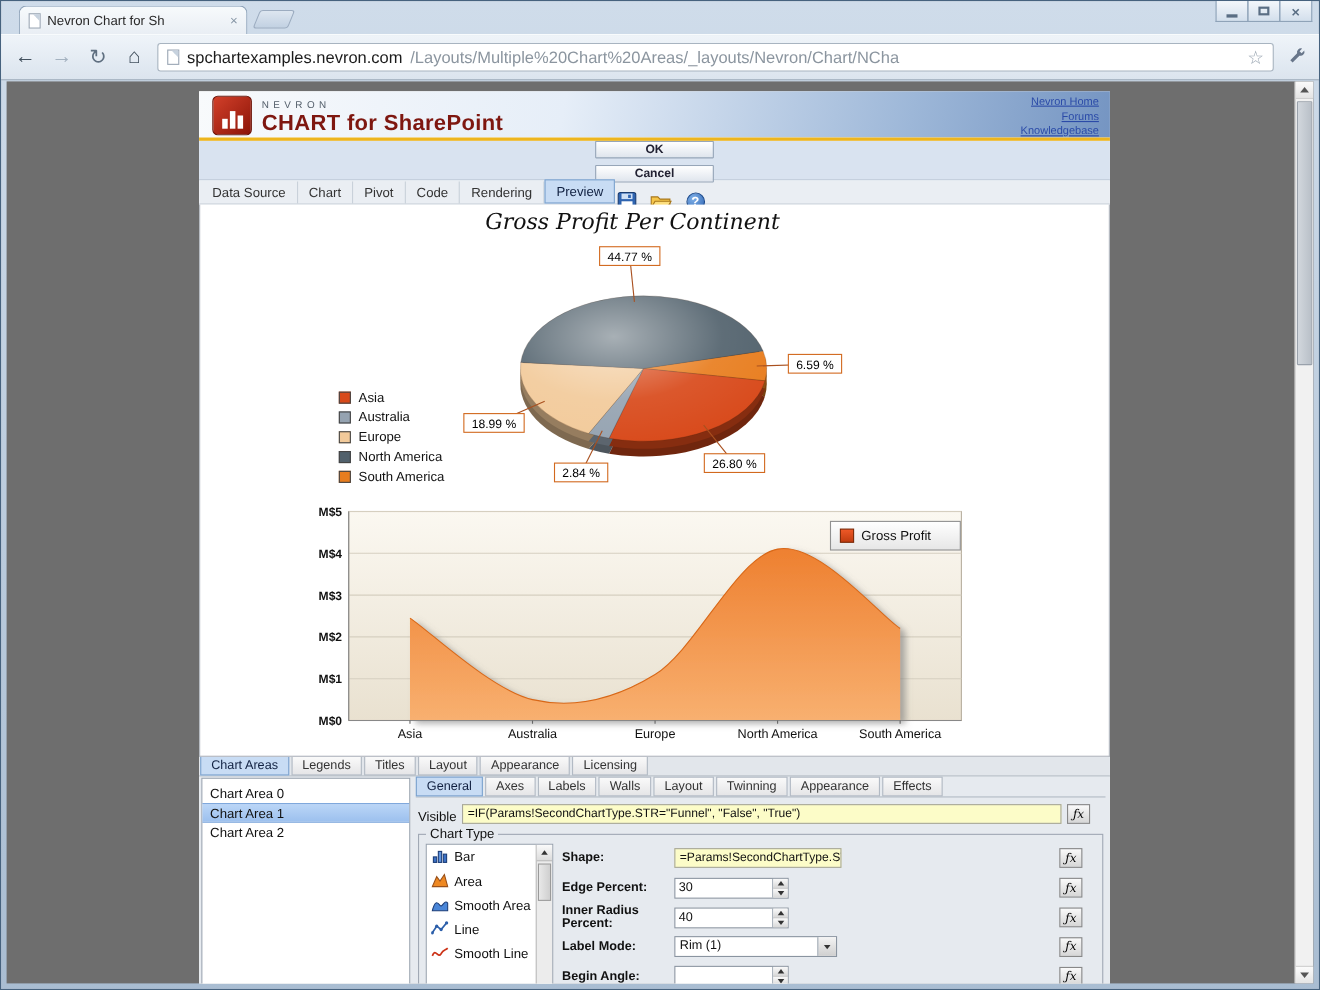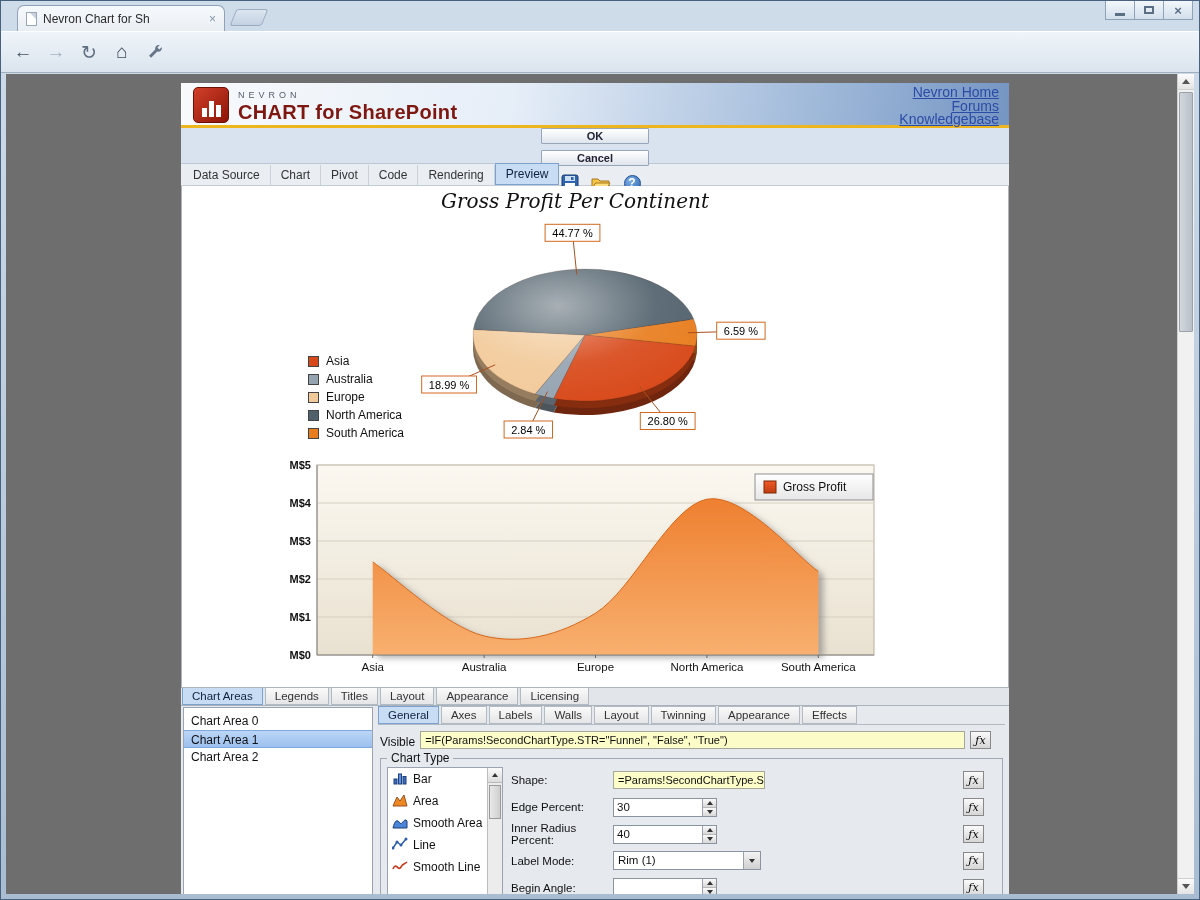--- a/index.html
+++ b/index.html
@@ -53,21 +53,21 @@
   .page{position:absolute;left:175px;top:9px;width:828px;height:840px;background:#fff;}
 
   .nv-header{height:45px;position:relative;border-bottom:3px solid #EDB51E;
     background:linear-gradient(100deg,#f8fafc 0%,#e6eef8 40%,#9db7d8 78%,#7595c2 100%);}
   .logo-row{position:absolute;left:12px;top:4px;display:flex;gap:9px;}
   .logo-mark{width:36px;height:36px;border-radius:5px;border:1px solid #6a1005;
     background:linear-gradient(135deg,#d2402a,#8c1408);display:flex;align-items:flex-end;justify-content:center;gap:2px;padding:5px 6px;}
   .logo-mark span{display:block;width:5px;background:#fff;}
   .brand-top{font-size:9px;letter-spacing:4px;color:#55606c;margin-top:3px;}
   .brand-main{font-size:20px;font-weight:bold;color:#7E1710;letter-spacing:0.3px;margin-top:1px;}
-  .header-links{position:absolute;right:10px;top:3px;text-align:right;font-size:14px;line-height:13.5px;}
+  .header-links{position:absolute;right:10px;top:3px;text-align:right;font-size:10px;line-height:13.5px;}
   .header-links a{color:#2B4BA8;text-decoration:underline;cursor:pointer;display:block;}
 
   .nv-toolbar{height:36px;background:#D9E3F0;border-bottom:1px solid #bcc8d6;display:flex;align-items:center;padding:0 2px;gap:6px;flex-direction:column;}
   .pbtn{width:108px;height:21px;background:linear-gradient(#ffffff,#dfe5ed);border:1px solid #97A6B8;
     font-size:11px;font-weight:bold;color:#223;border-radius:1px;font-family:inherit;}
   .tool-icons{display:flex;gap:7px;margin-left:12px;align-items:center;}
   .icon-btn{width:24px;height:22px;display:flex;align-items:center;justify-content:center;}
   .help-circle{width:17px;height:17px;border-radius:50%;background:radial-gradient(circle at 35% 30%,#7fb0e8,#2c62b0);
     color:#fff;font-size:12px;font-weight:bold;display:flex;align-items:center;justify-content:center;border:1px solid #1c4a8c;}
 
@@ -108,21 +108,21 @@
   fieldset.chart-type{border:1px solid #A0A8B4;margin:2px 2px 0 2px;padding:2px 6px;height:150px;}
   fieldset.chart-type legend{font-size:12px;padding:0 4px;color:#111;}
   .ct-inner{display:flex;gap:8px;height:100%;}
   .type-list{width:116px;border:1px solid #9aa4b0;background:#fff;position:relative;overflow:hidden;}
   .type-item{height:22px;display:flex;align-items:center;gap:5px;padding-left:4px;font-size:12px;color:#111;}
   .type-scroll{position:absolute;right:0;top:0;bottom:0;width:15px;background:#ececec;border-left:1px solid #bcbcbc;}
   .ts-up{height:15px;display:flex;align-items:center;justify-content:center;background:linear-gradient(#fafafa,#dcdcdc);border-bottom:1px solid #b8b8b8;}
   .ts-thumb{position:absolute;top:17px;left:1px;width:12px;height:34px;background:linear-gradient(90deg,#e8e8e8,#cfcfcf);border:1px solid #9a9a9a;}
   .fields{flex:1;display:flex;flex-direction:column;gap:6px;padding-top:3px;}
   .field-row{display:flex;align-items:center;height:21px;font-size:11.5px;color:#111;}
-  .field-label{width:102px;flex:0 0 auto;}
+  .field-label{width:102px;flex:0 0 auto;font-weight:bold;}
   .field-row .formula-input{width:152px;}
   .field-row .fx-btn{margin-left:auto;}
   .spin-box{display:inline-flex;height:19px;border:1px solid #8A94A0;background:#fff;}
   .spin-val{width:88px;padding:0 3px;font-size:11.5px;line-height:17px;}
   .spin-btns{display:flex;flex-direction:column;width:14px;border-left:1px solid #9aa4ae;}
   .spin-b{flex:1;background:linear-gradient(#fafafa,#d8d8d8);display:flex;align-items:center;justify-content:center;}
   .spin-b.up{border-bottom:1px solid #b8b8b8;}
   .tri-u{width:0;height:0;border-left:3px solid transparent;border-right:3px solid transparent;border-bottom:4px solid #333;}
   .tri-d{width:0;height:0;border-left:3px solid transparent;border-right:3px solid transparent;border-top:4px solid #333;}
   .dd-box{display:inline-flex;height:19px;border:1px solid #8A94A0;background:#fff;width:148px;}
@@ -152,20 +152,26 @@
           <span class="glyph-x">×</span>
         </div>
     </div>
   </div>
 
   <div class="nav">
     <span class="nav-btn back">←</span>
     <span class="nav-btn fwd">→</span>
     <span class="nav-btn">↻</span>
     <span class="nav-btn back">⌂</span>
+    <div class="addressbar">
+      <span class="doc-icon"></span>
+      <span class="url-host">spchartexamples.nevron.com</span>
+      <span class="url-path">/Layouts/Multiple%20Chart%20Areas/_layouts/Nevron/Chart/NCha</span>
+      <span class="star">☆</span>
+    </div>
     <span class="wrench">
       <svg width="17" height="17" viewBox="0 0 17 17">
           <path d="M13.8 3.1a3.6 3.6 0 0 0-4.6 4.4L3 13.7l2.1 2.1 6.2-6.2a3.6 3.6 0 0 0 4.4-4.6L13.3 7.4 11.4 5.5 13.8 3.1z" fill="#68768a"></path>
         </svg>
     </span>
   </div>
 
   <div class="viewport">
     <div class="page">
 

